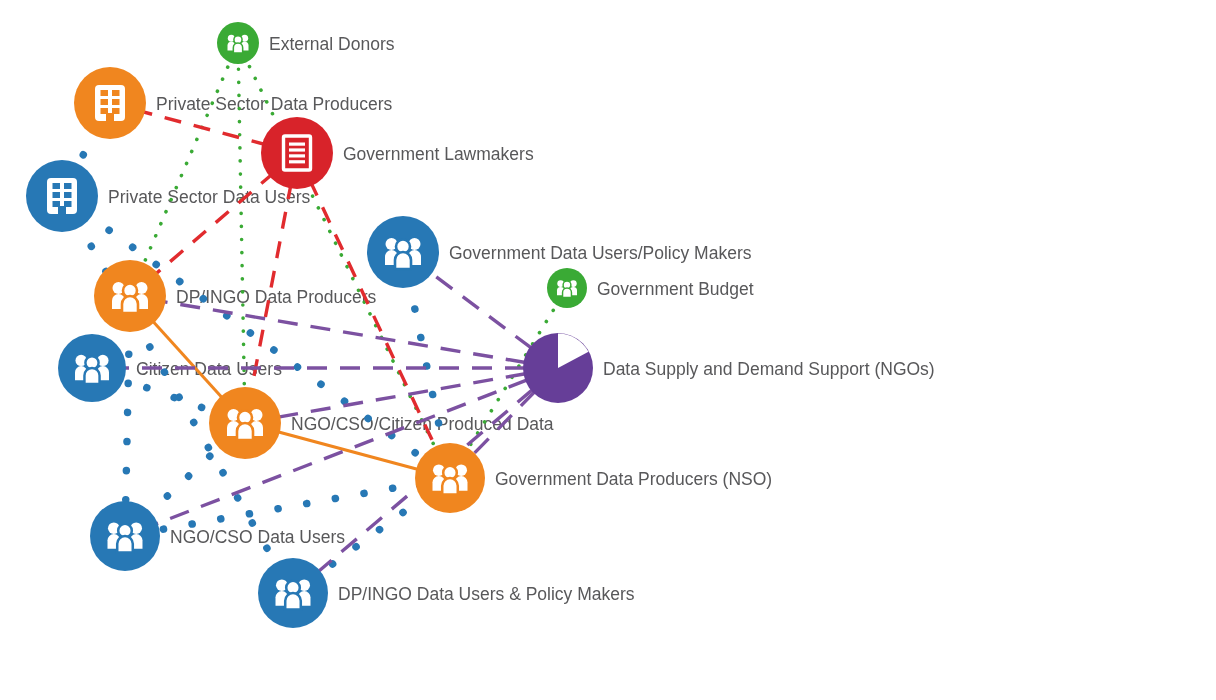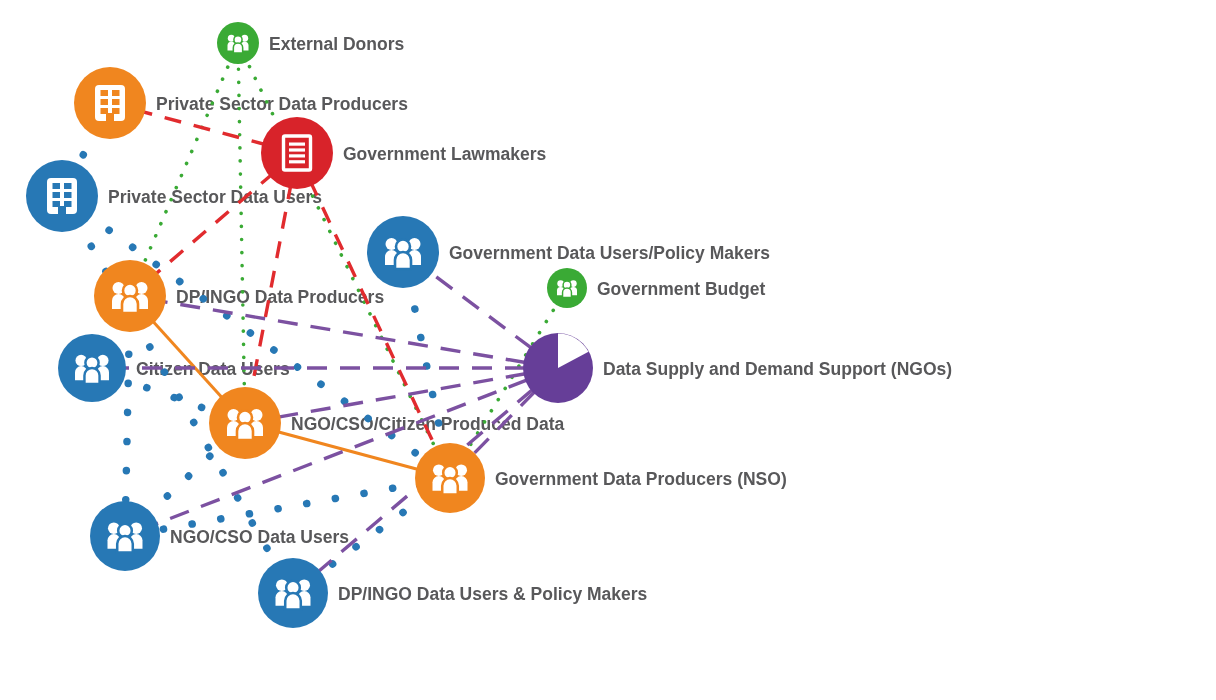--- a/index.html
+++ b/index.html
@@ -1,16 +1,16 @@
 <!DOCTYPE html>
 <html><head>
 <meta charset="utf-8">
 <style>
   html,body{margin:0;padding:0;background:#ffffff;}
-  #canvas{position:relative;width:1216px;height:700px;background:#ffffff;overflow:hidden;font-weight:bold;}
+  #canvas{position:relative;width:1216px;height:700px;background:#ffffff;overflow:hidden;}
   svg{display:block;}
   text.node-label{
     font-family:"Liberation Sans", sans-serif;
     font-size:17.5px;
     fill:#58585a;
   }
   line.edge{fill:none;}
   line.green-dotted{stroke-width:3.6;stroke-dasharray:0.1 13;stroke-linecap:round;}
   line.blue-dotted{stroke-width:7.5;stroke-dasharray:0.1 29;stroke-linecap:round;}
   line.red-dashed{stroke-width:3.4;stroke-dasharray:17 13;stroke-linecap:butt;}

